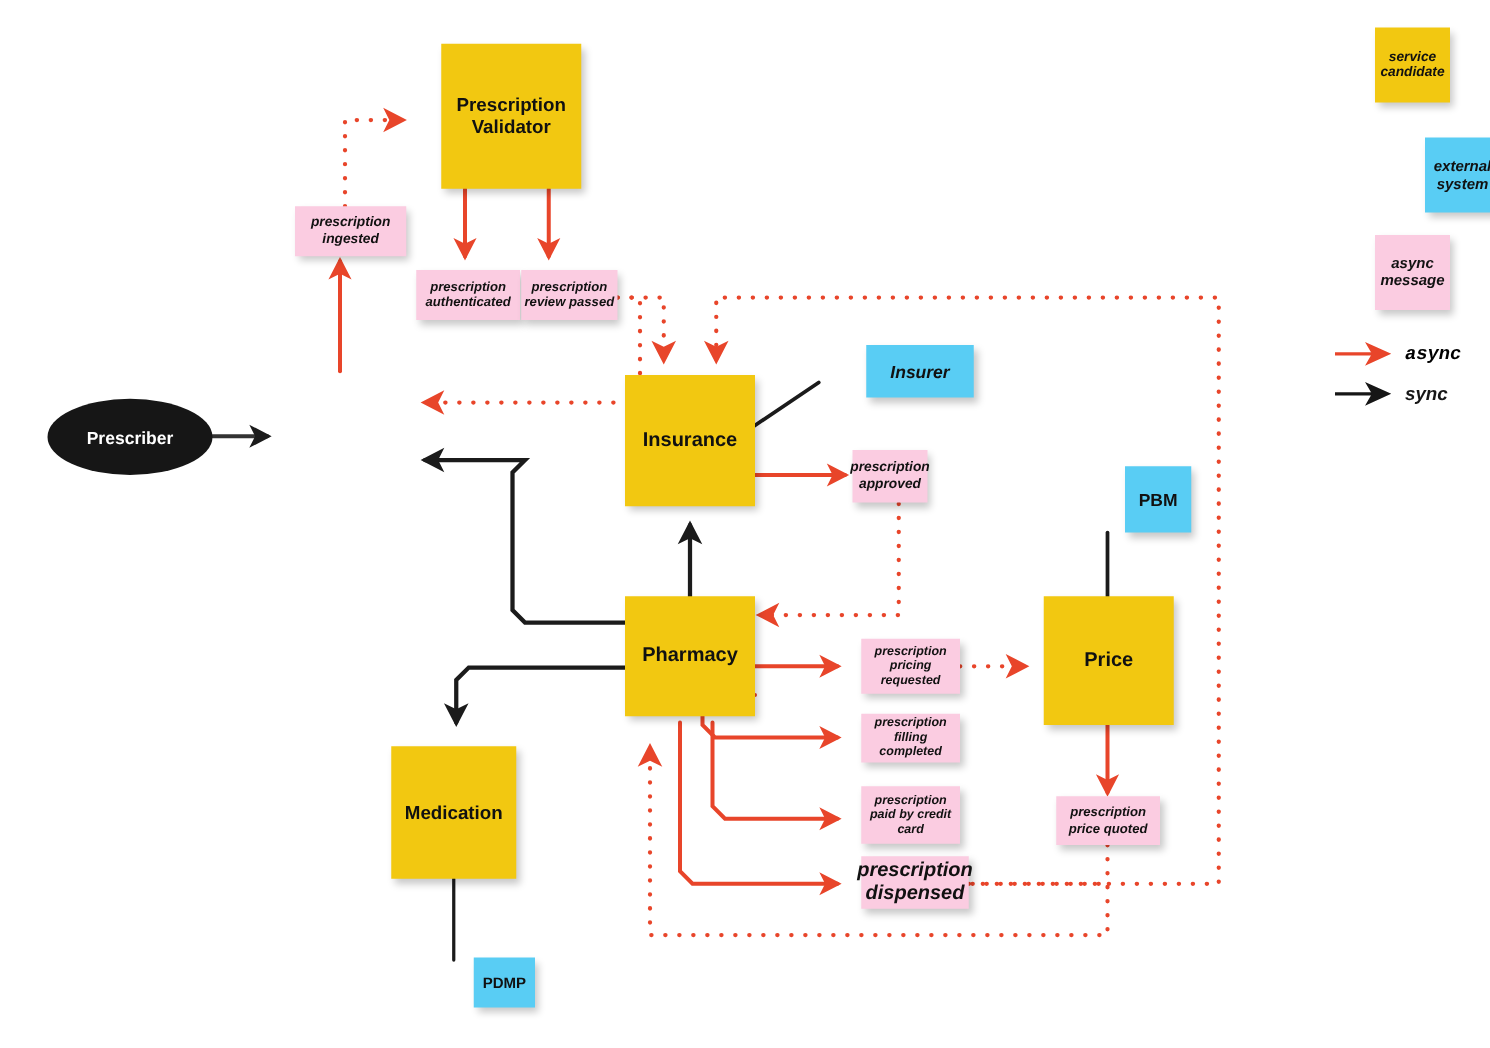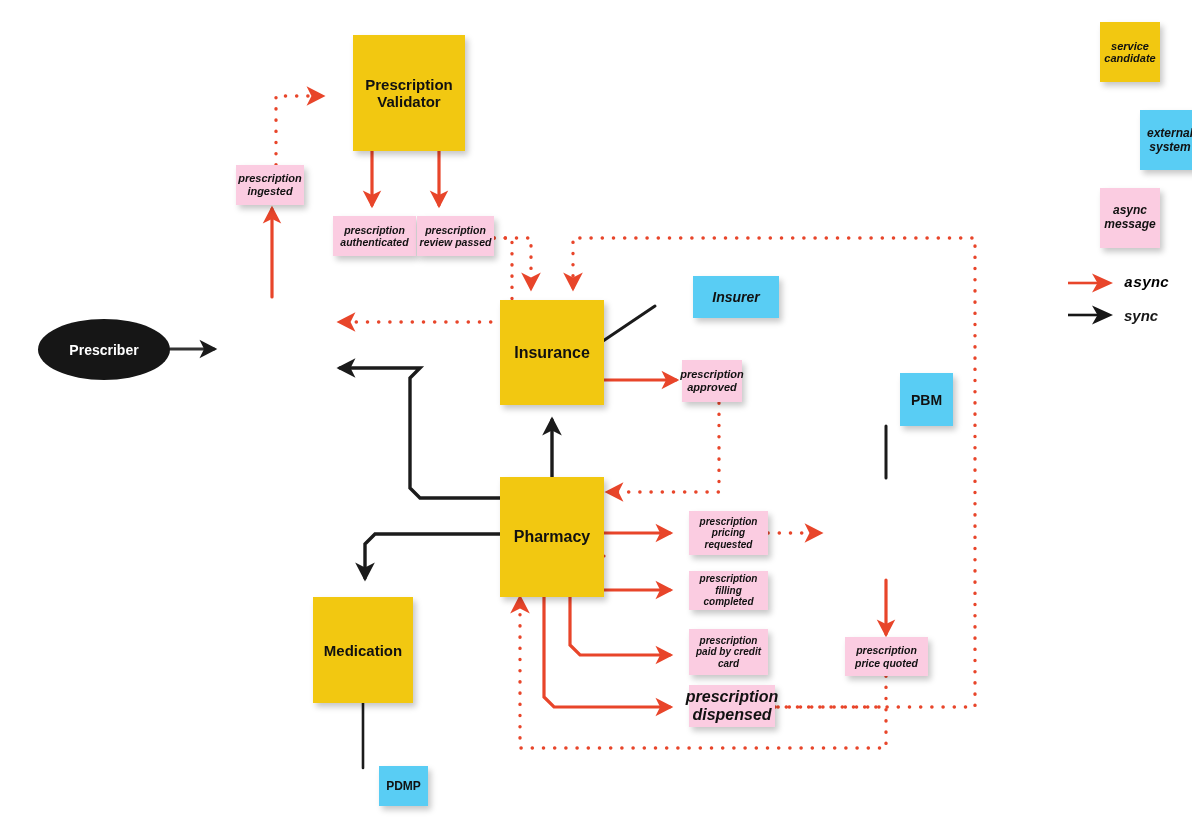--- a/index.html
+++ b/index.html
@@ -96,42 +96,45 @@
 
   <div class="node service" style="left:353px;top:35px;width:112px;height:116px;font-size:15px;">
     <span class="nlabel">Prescription Validator</span>
   </div>
 
 
   <div class="node service" style="left:500px;top:300px;width:104px;height:105px;font-size:16px;">
     <span class="nlabel">Insurance</span>
   </div>
 
-  <div class="node service" style="left:500px;top:477px;width:104px;height:120px;font-size:16px;">
+  <div class="node service" style="left:500px;top:477px;width:104px;height:96px;font-size:16px;">
     <span class="nlabel">Pharmacy</span>
   </div>
 
+  <div class="node service" style="left:835px;top:477px;width:104px;height:103px;font-size:16px;">
+    <span class="nlabel">Price</span>
+  </div>
 
   <div class="node service" style="left:313px;top:597px;width:100px;height:106px;font-size:15px;">
     <span class="nlabel">Medication</span>
   </div>
 
   <div class="node external" style="left:653px;top:276px;width:86px;height:42px;font-size:14px;">
     <span class="nlabel">Insurer</span>
   </div>
 
   <div class="node external" style="left:860px;top:373px;width:53px;height:53px;font-size:14px;font-style:normal;">
     <span class="nlabel">PBM</span>
   </div>
 
   <div class="node external" style="left:339px;top:766px;width:49px;height:40px;font-size:12px;font-style:normal;">
     <span class="nlabel">PDMP</span>
   </div>
 
-  <div class="node msg" style="left:236px;top:165px;width:68px;height:40px;font-size:11px;">
+  <div class="node msg" style="left:236px;top:165px;width:89px;height:40px;font-size:11px;">
     <span class="nlabel">prescription ingested</span>
   </div>
 
   <div class="node msg" style="left:333px;top:216px;width:83px;height:40px;font-size:10.5px;">
     <span class="nlabel">prescription authenticated</span>
   </div>
 
   <div class="node msg" style="left:417px;top:216px;width:77px;height:40px;font-size:10.5px;">
     <span class="nlabel">prescription review passed</span>
   </div>

